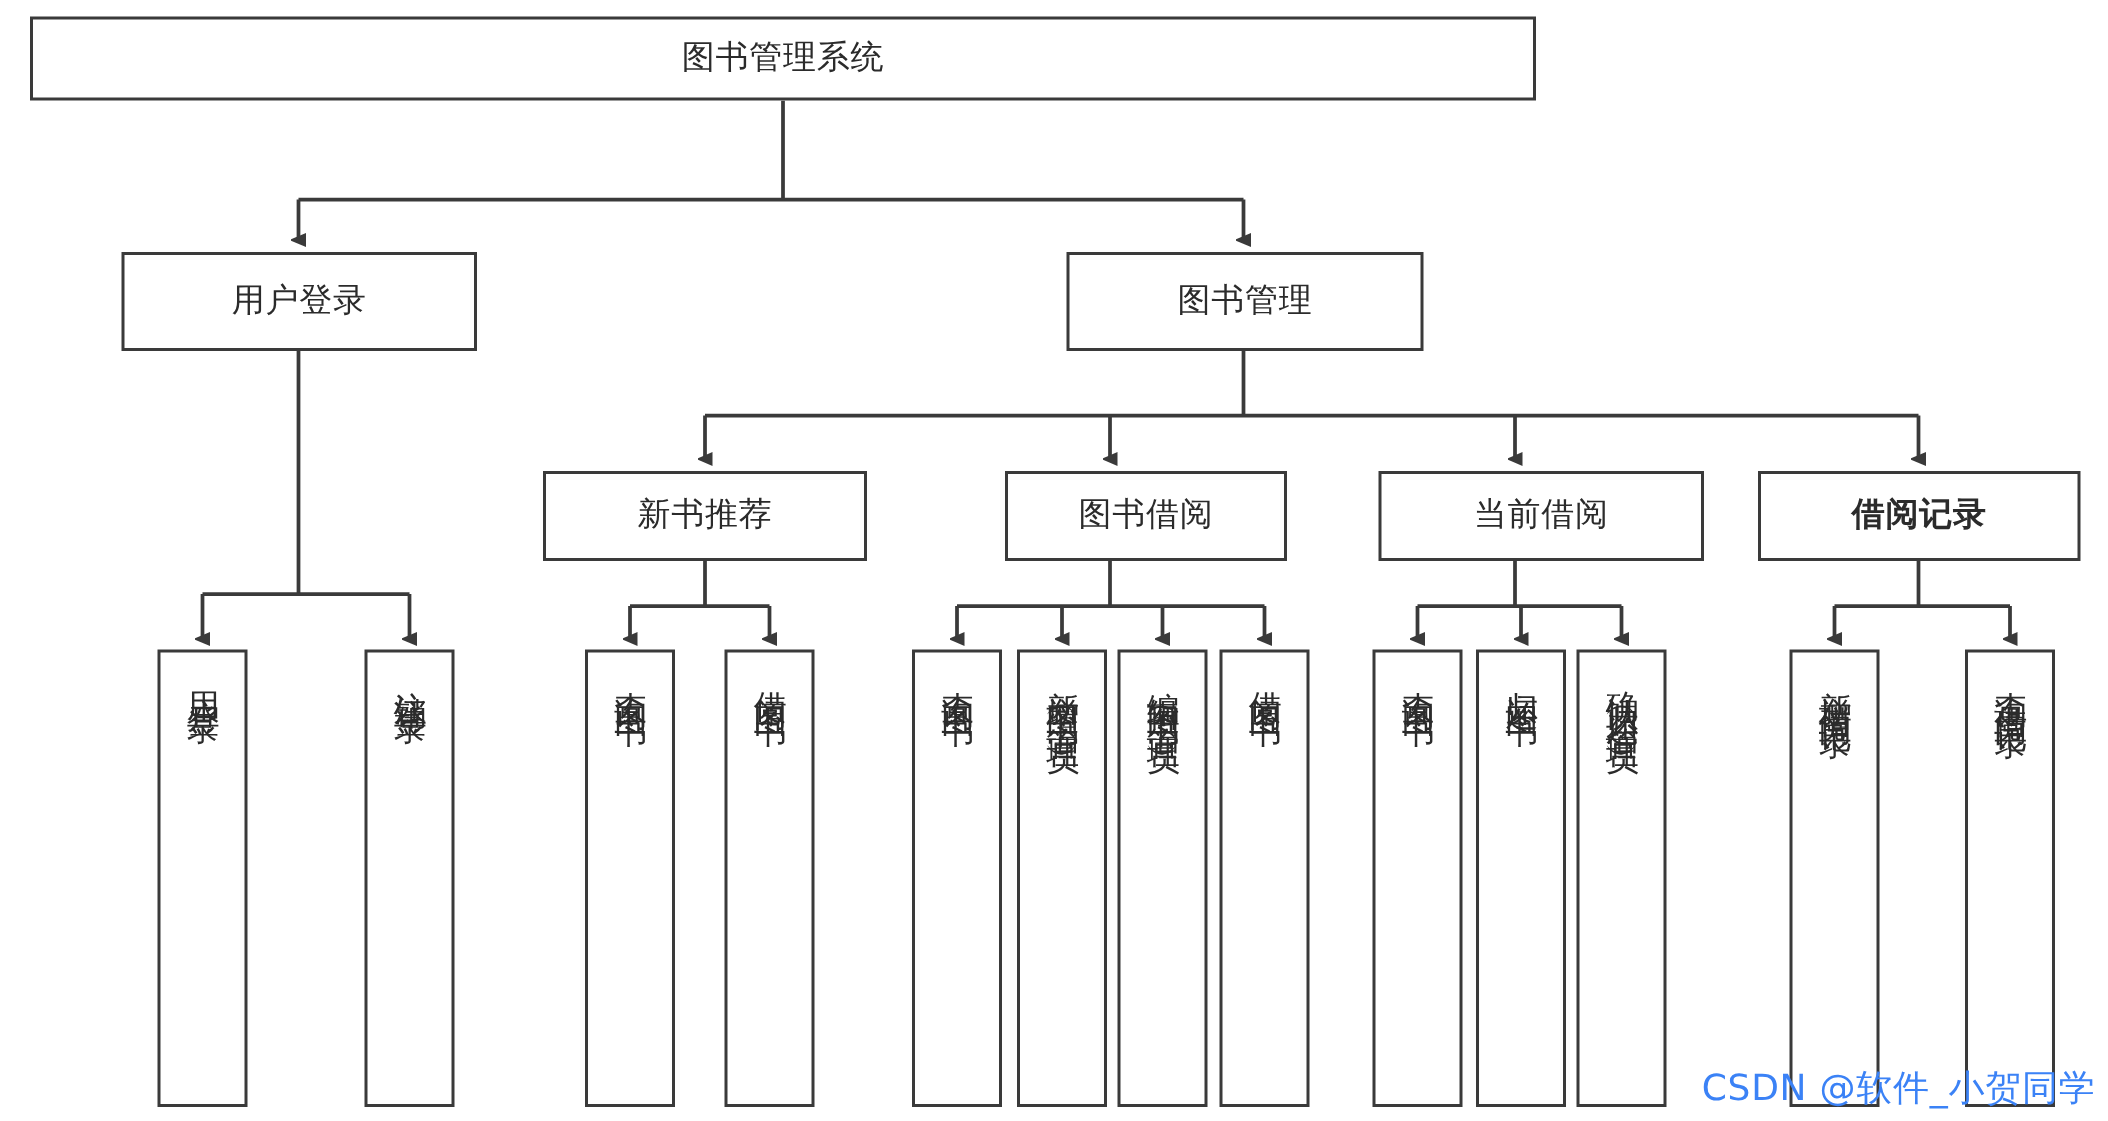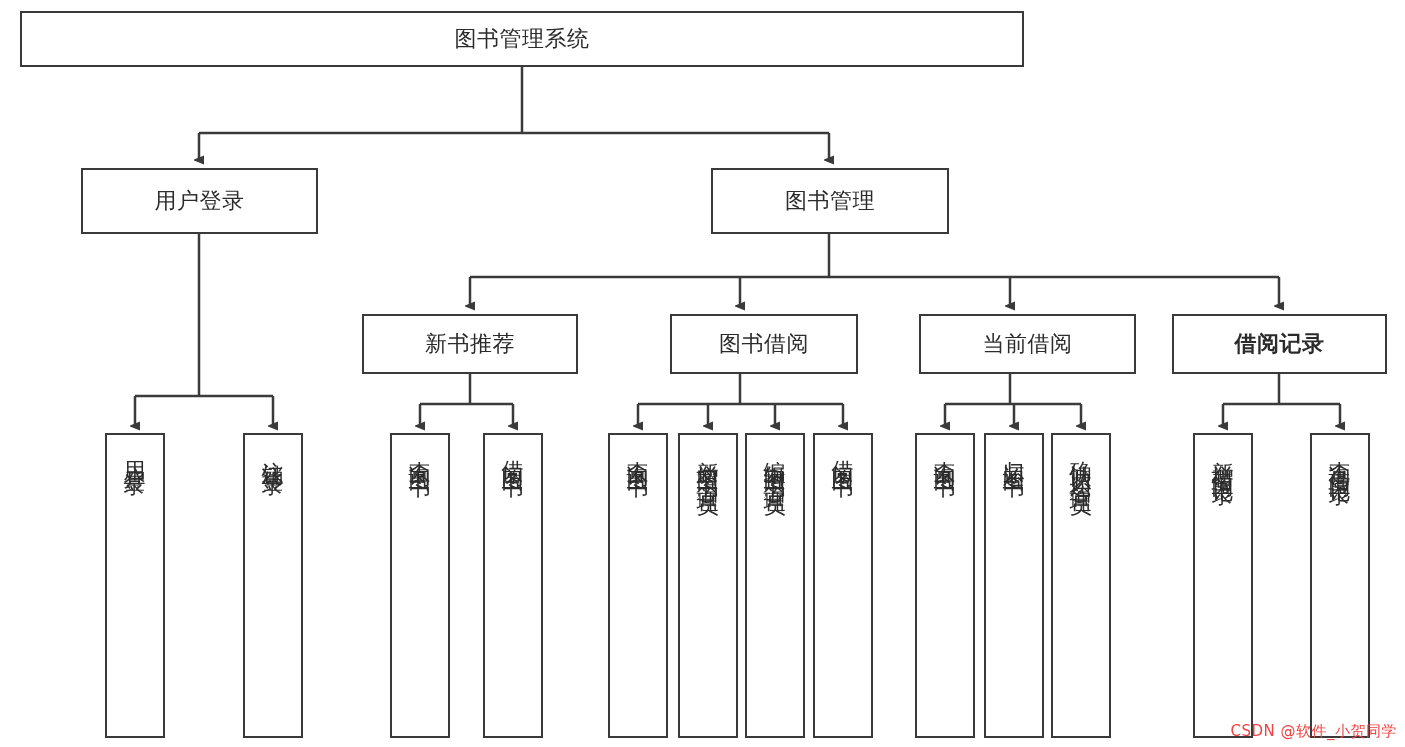--- a/index.html
+++ b/index.html
@@ -54,22 +54,22 @@
   }
   .leaf-box {
     align-items: flex-start;
     justify-content: center;
     padding-top: 8px;
   }
   .watermark {
     position: absolute;
     right: 8px;
     bottom: 6px;
-    font-size: 15px;
-    color: #ef4444;
+    font-size: 24px;
+    color: #3b82f6;
     letter-spacing: 0.5px;
     white-space: nowrap;
     pointer-events: none;
   }
 </style>
 </head>
 <body>
 
 <div id="diagram-root">
 

